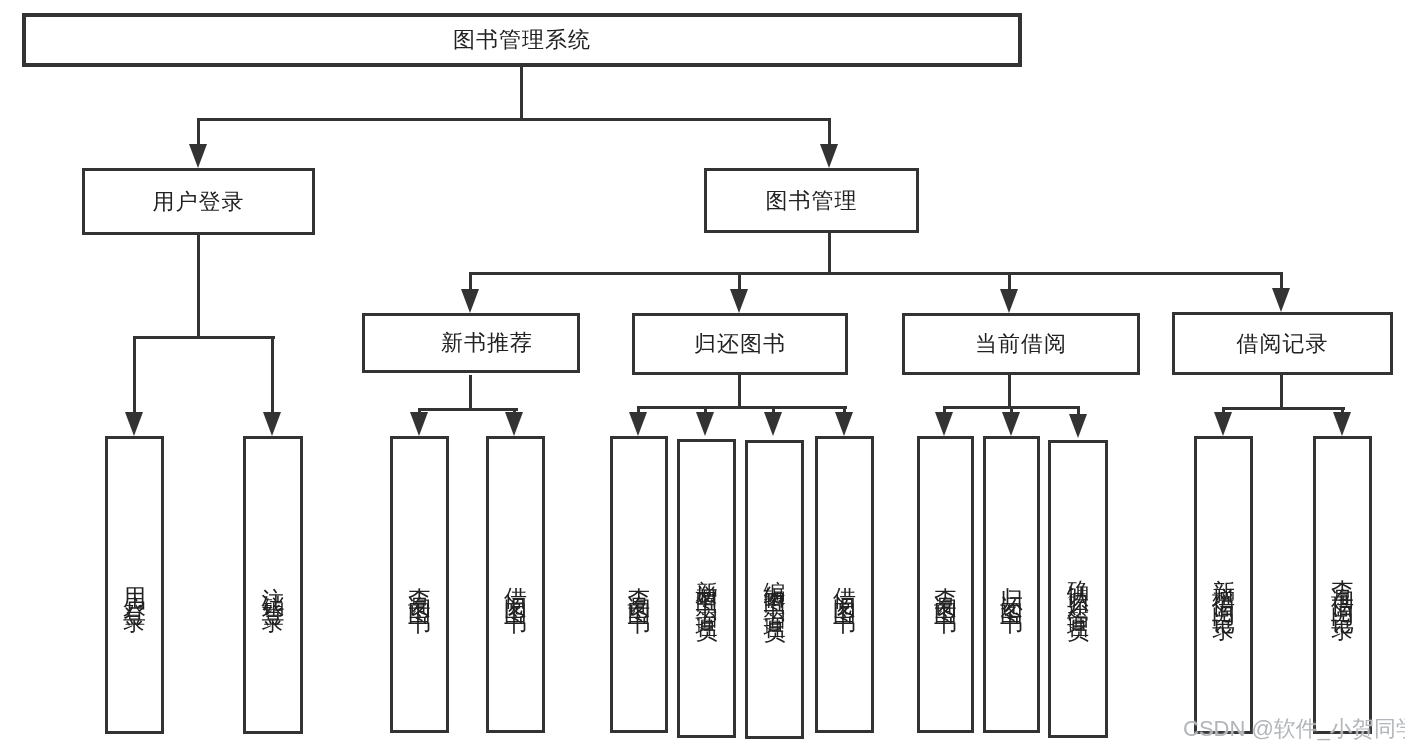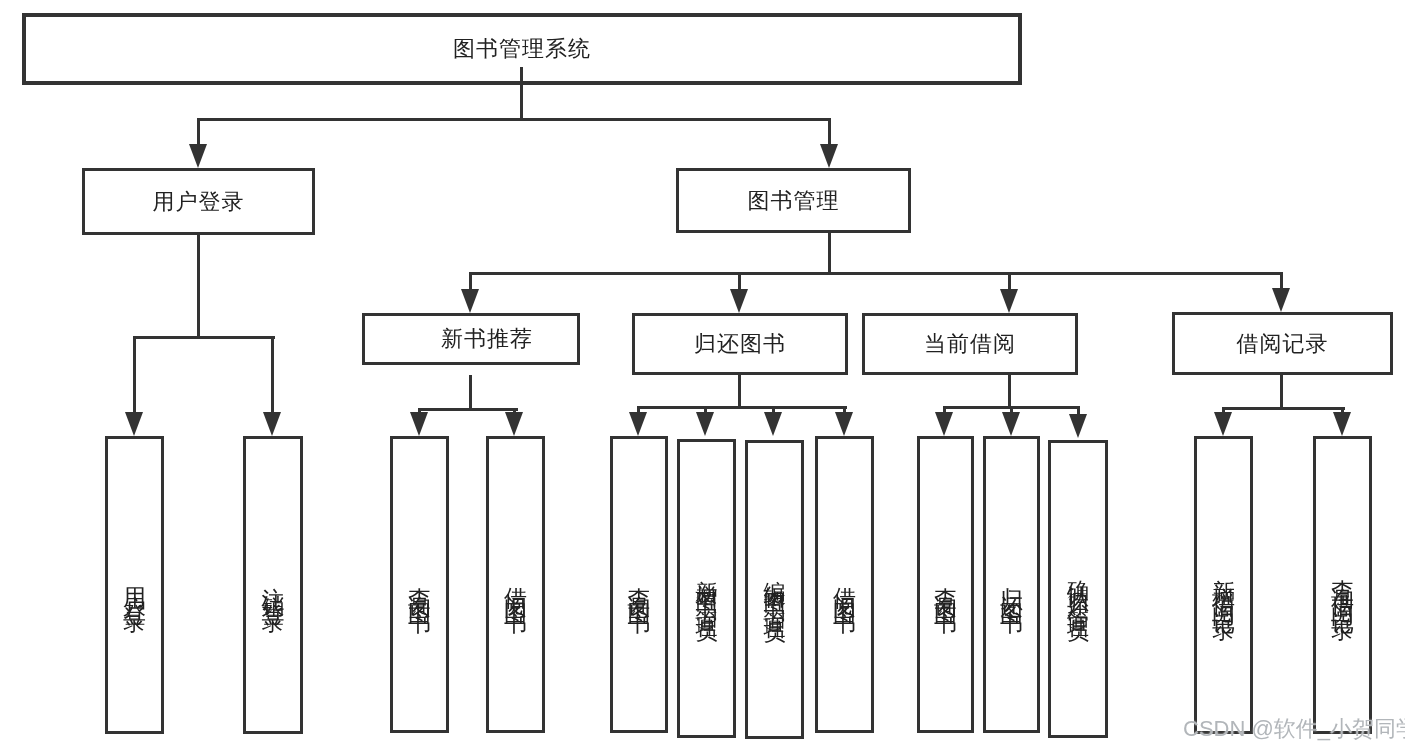--- a/index.html
+++ b/index.html
@@ -27,38 +27,38 @@
   .wm{
     position:absolute;left:1183px;top:714px;z-index:5;
     font-size:22px;color:#b2b6ba;white-space:nowrap;text-shadow:0 0 2px #ffffff;
   }
 </style>
 </head>
 <body>
 
 <div class="canvas">
 
-  <div class="box hbox root" style="left:22px;top:13px;width:1000px;height:72px;">
+  <div class="box hbox root" style="left:22px;top:13px;width:1000px;height:54px;">
     <span class="lbl">图书管理系统</span>
   </div>
 
   <div class="box hbox" style="left:82px;top:168px;width:233px;height:67px;">
     <span class="lbl">用户登录</span>
   </div>
-  <div class="box hbox" style="left:676px;top:168px;width:235px;height:65px;">
+  <div class="box hbox" style="left:704px;top:168px;width:215px;height:65px;">
     <span class="lbl">图书管理</span>
   </div>
 
-  <div class="box hbox" style="left:362px;top:313px;width:218px;height:52px;padding-left:32px;">
+  <div class="box hbox" style="left:362px;top:313px;width:218px;height:60px;padding-left:32px;">
     <span class="lbl">新书推荐</span>
   </div>
   <div class="box hbox" style="left:632px;top:313px;width:216px;height:62px;">
     <span class="lbl">归还图书</span>
   </div>
-  <div class="box hbox" style="left:862px;top:313px;width:216px;height:62px;">
+  <div class="box hbox" style="left:902px;top:313px;width:238px;height:62px;">
     <span class="lbl">当前借阅</span>
   </div>
   <div class="box hbox" style="left:1172px;top:312px;width:221px;height:63px;">
     <span class="lbl">借阅记录</span>
   </div>
 
   <div class="box vbox" style="left:105px;top:436px;width:59px;height:298px;">
     <span class="lbl">用户登录</span>
   </div>
   <div class="box vbox" style="left:243px;top:436px;width:60px;height:298px;">

